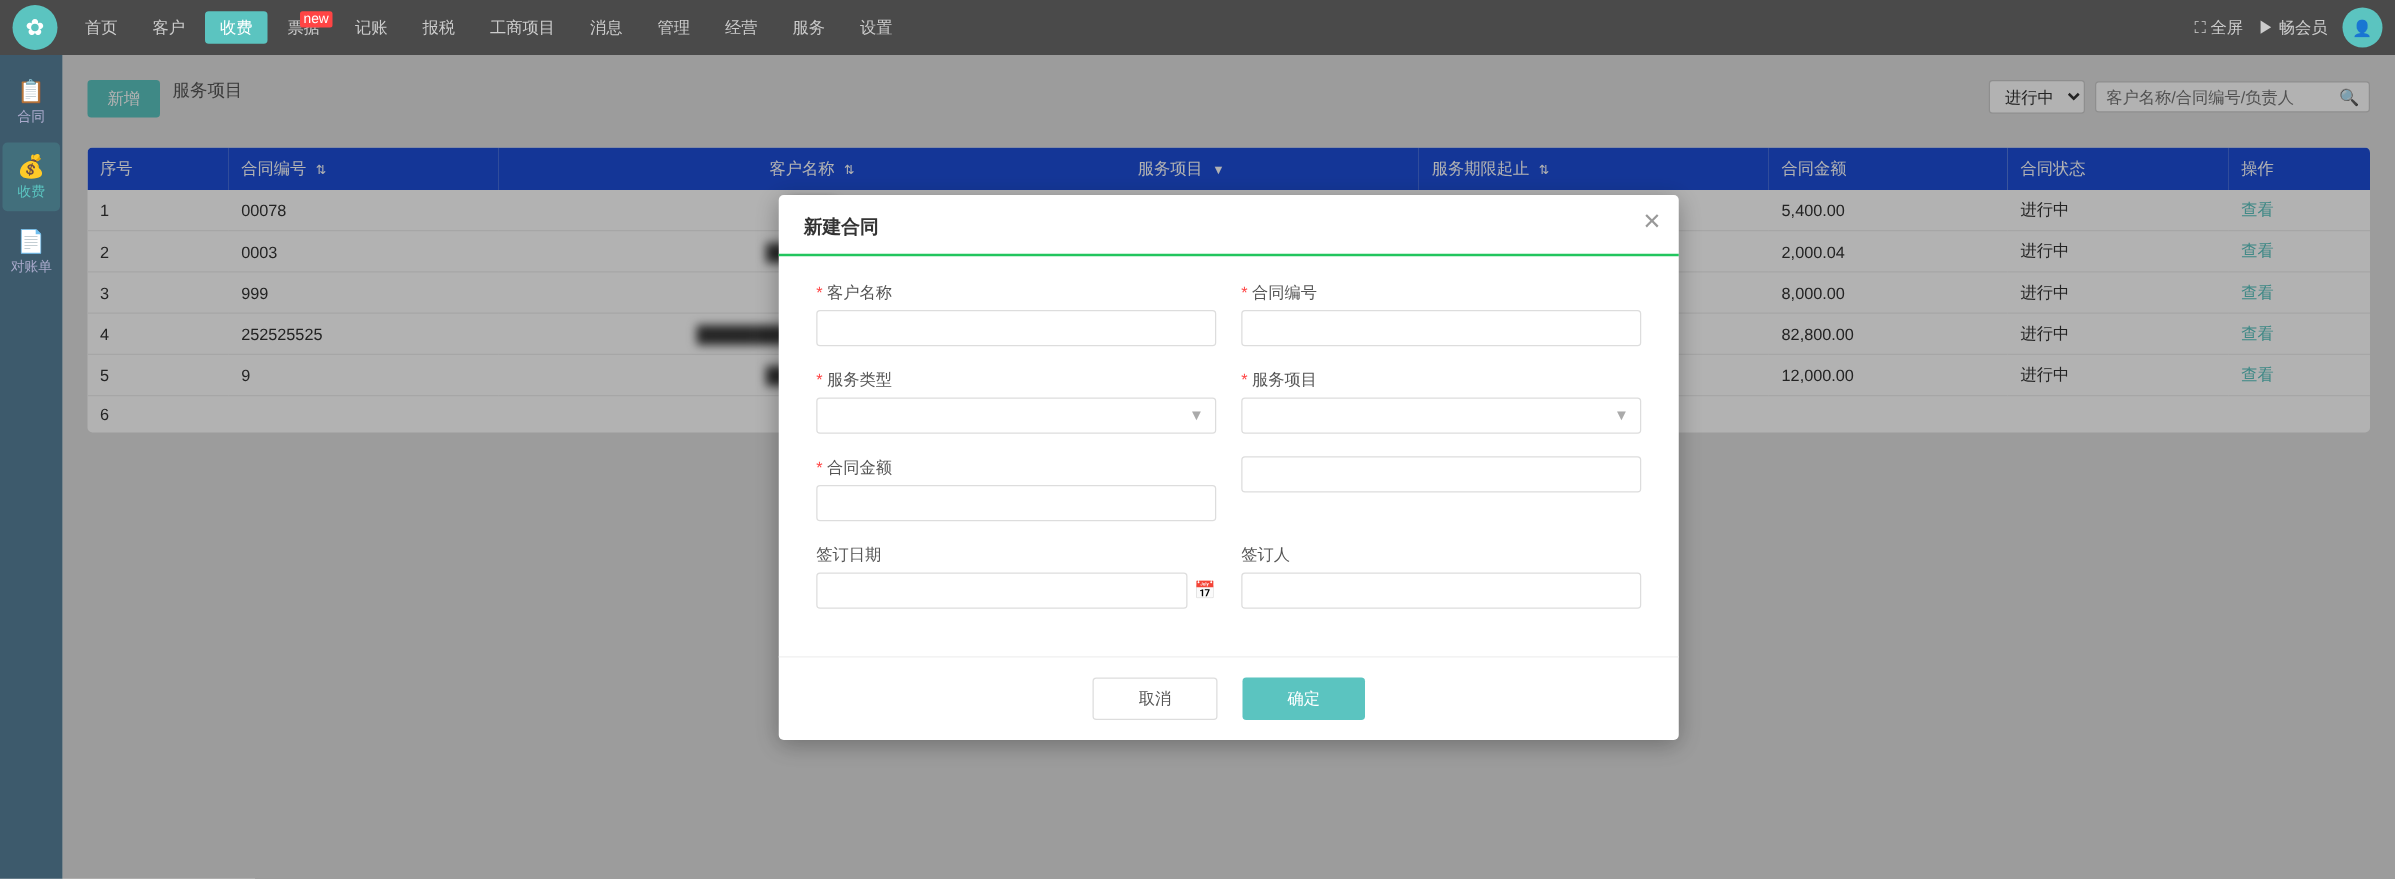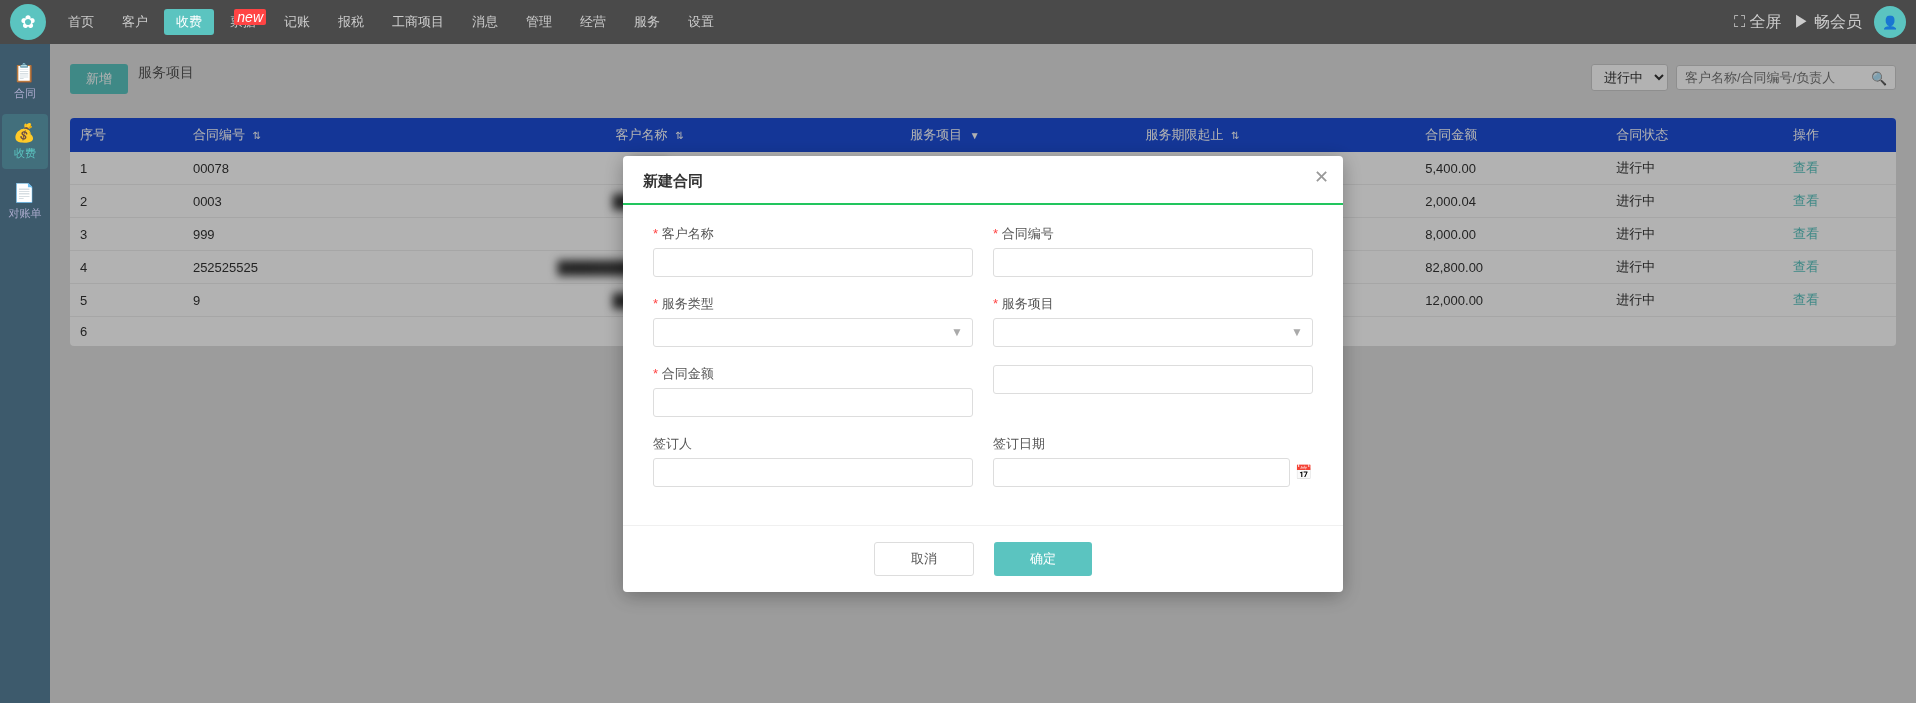--- a/index.html
+++ b/index.html
@@ -17,25 +17,25 @@
       color: white; font-size: 18px; margin-right: 10px;
     }
     .top-nav .nav-items { display: flex; align-items: center; gap: 4px; }
     .top-nav .nav-item {
       color: #ccc; padding: 4px 12px; cursor: pointer; border-radius: 3px;
       font-size: 13px; position: relative;
     }
     .top-nav .nav-item.active { background: #5bc4c0; color: white; }
     .top-nav .nav-item .new-badge {
       position: absolute; top: 0; right: 2px;
-      background: #ff4444; color: white; font-size: 14px;
-      padding: 1px 3px; border-radius: 2px; line-height: 1; font-style: italic;
+      background: #ff4444; color: white; font-size: 11px;
+      padding: 1px 3px; border-radius: 2px; line-height: 1;
     }
     .top-nav .right-area { margin-left: auto; display: flex; align-items: center; gap: 12px; }
-    .top-nav .right-area .btn-text { color: #ccc; font-size: 16px; cursor: pointer; }
+    .top-nav .right-area .btn-text { color: #ccc; font-size: 13px; cursor: pointer; }
     .top-nav .avatar { width: 32px; height: 32px; border-radius: 50%; background: #5bc4c0; display: flex; align-items: center; justify-content: center; color: white; cursor: pointer; }
 
     
     .sidebar {
       position: fixed; top: 44px; left: 0; bottom: 0;
       width: 50px; background: #3d5a6c;
       display: flex; flex-direction: column; align-items: center;
       padding-top: 10px; gap: 5px; z-index: 99;
     }
     .sidebar-item {
@@ -375,30 +375,30 @@
           <label class="form-label required">合同金额</label>
           <input class="form-input" type="text" style="">
         </div>
         <div class="form-field">
           <input class="form-input" type="text" style="">
         </div>
       </div>
 
       <div class="form-row">
         <div class="form-field">
-          <label class="form-label">签订人</label>
-          <input class="form-input" type="text" style="">
-        </div>
-        <div class="form-field">
           <label class="form-label">签订日期</label>
           <div class="form-inline">
             <input class="form-input" type="text" style="flex: 1 1 0%;">
             <span class="date-icon">📅</span>
           </div>
         </div>
+        <div class="form-field">
+          <label class="form-label">签订人</label>
+          <input class="form-input" type="text" style="">
+        </div>
       </div>
 
     </div>
 
     <div class="modal-footer">
       <button class="btn-cancel">取消</button>
       <button class="btn-confirm">确定</button>
     </div>
   </div>
 </div>

